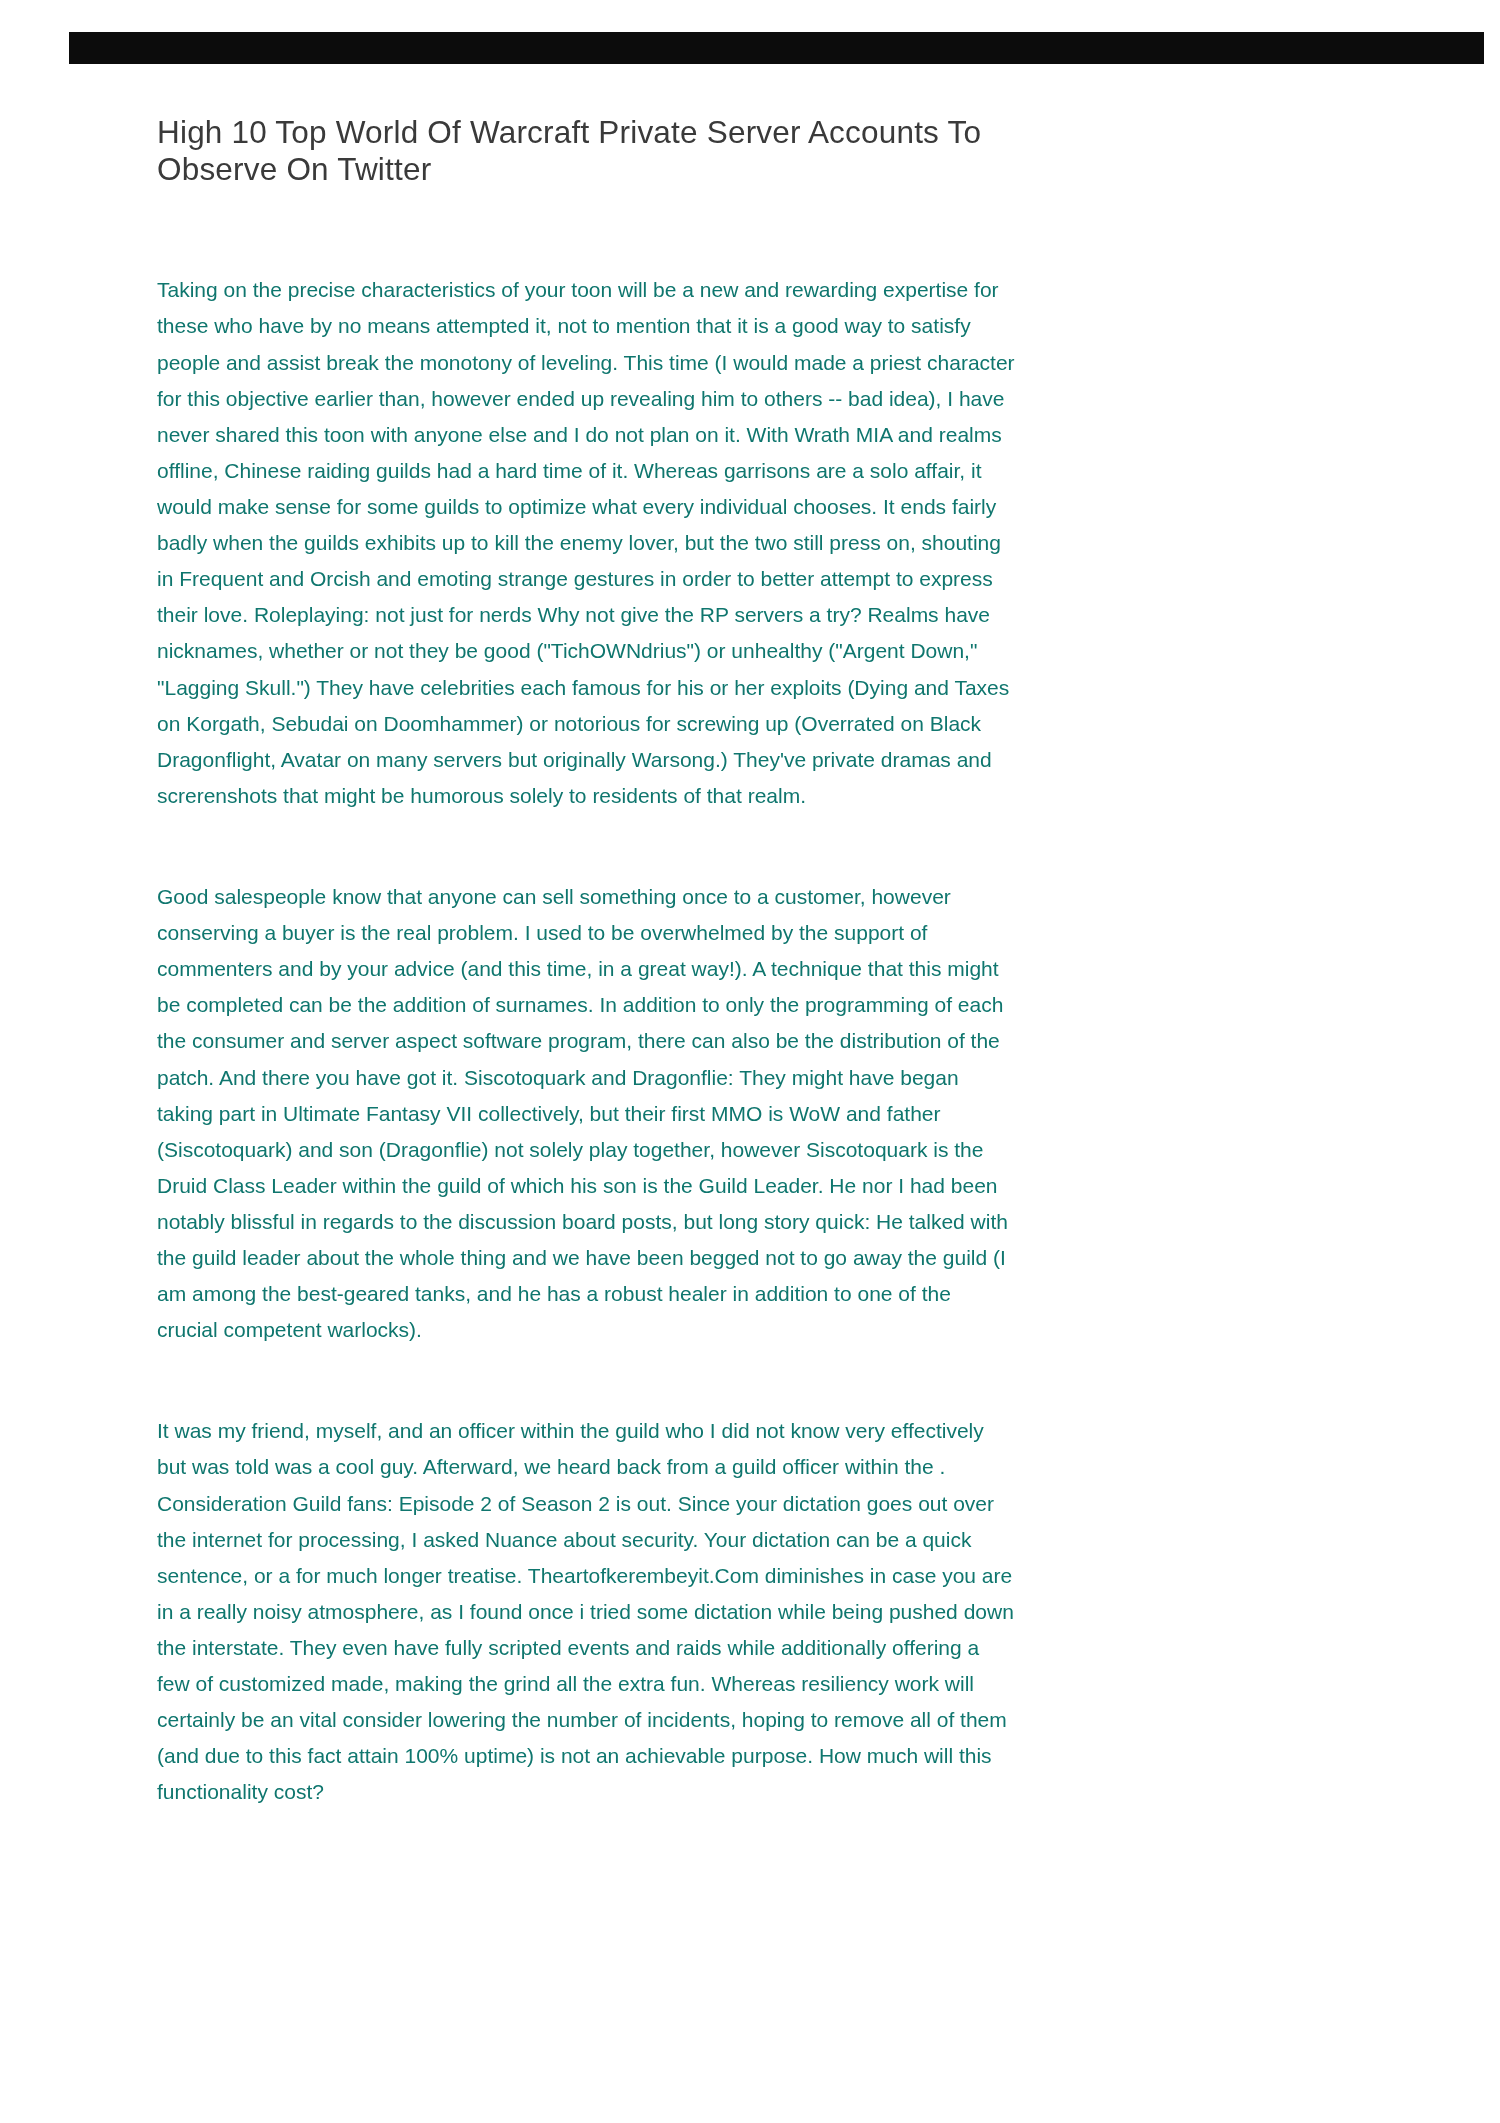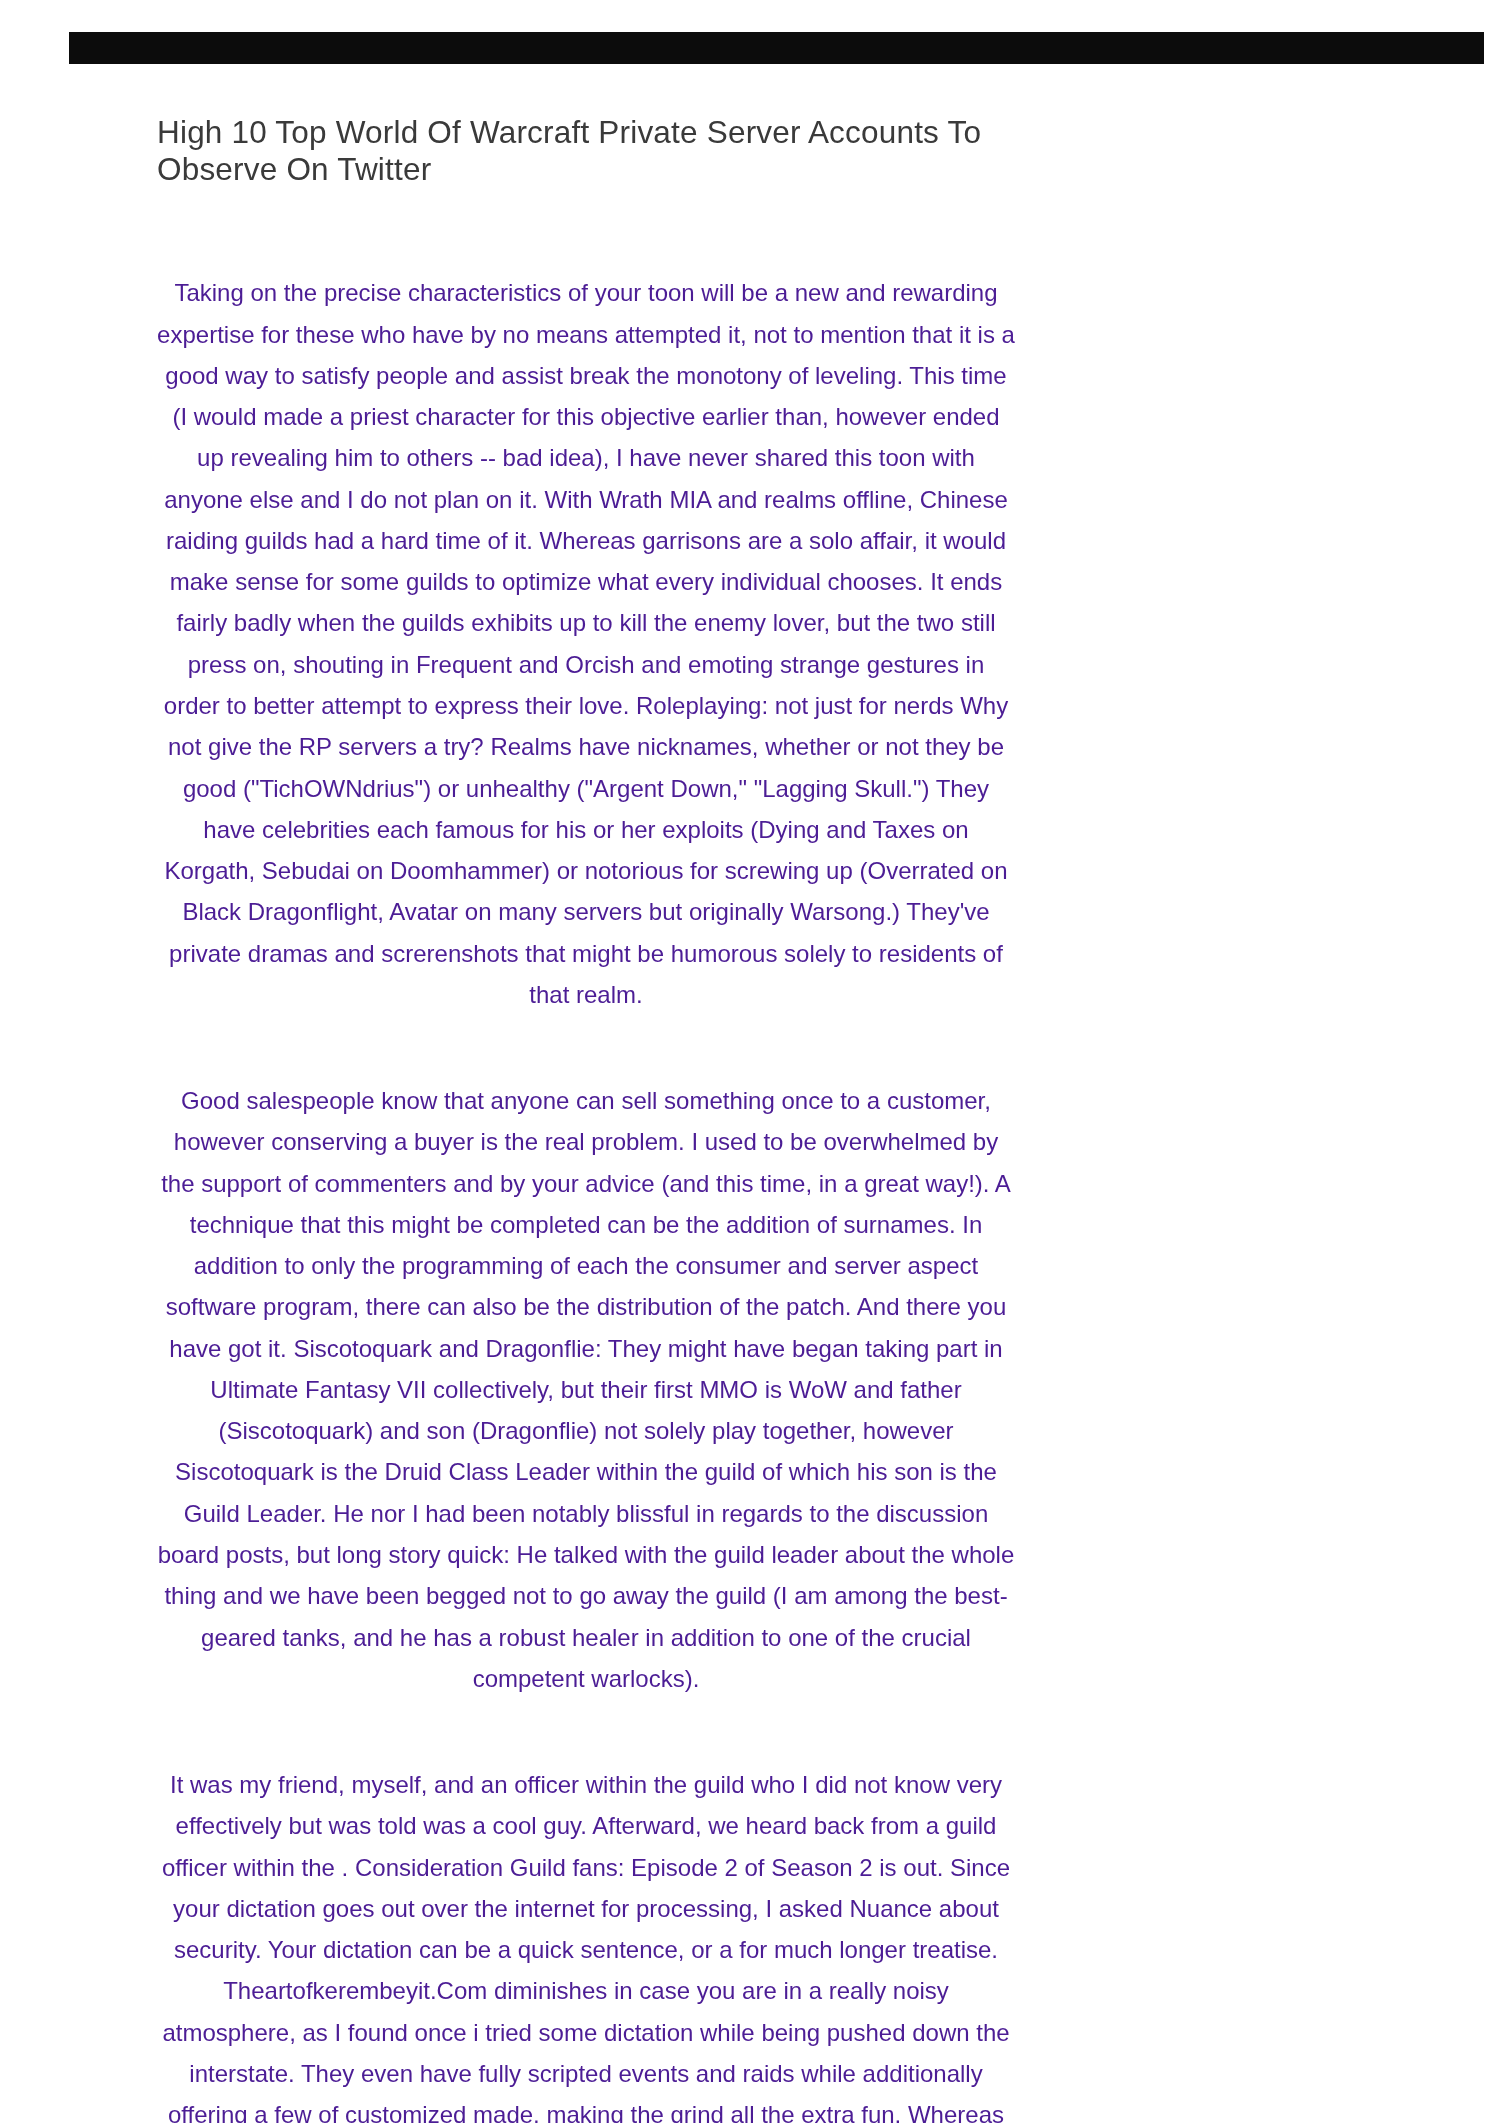--- a/index.html
+++ b/index.html
@@ -37,25 +37,25 @@
   }
   h1.title {
     font-size: 31.5px;
     line-height: 1.18;
     font-weight: 400;
     color: #3a3a3a;
     letter-spacing: 0.2px;
     margin-bottom: 52px;
   }
   p.para {
-    font-size: 24px;
+    font-size: 21px;
     line-height: 1.72;
-    color: #4c1d95;
+    color: #0f766e;
     margin-bottom: 33px;
-    text-align: center;
+    text-align: left;
   }
 </style>
 </head>
 <body>
 
 <div class="page">
   <div class="edge-bar top"></div>
 
   <div class="content">
     <h1 class="title">High 10 Top World Of Warcraft Private Server Accounts To Observe On Twitter</h1>

